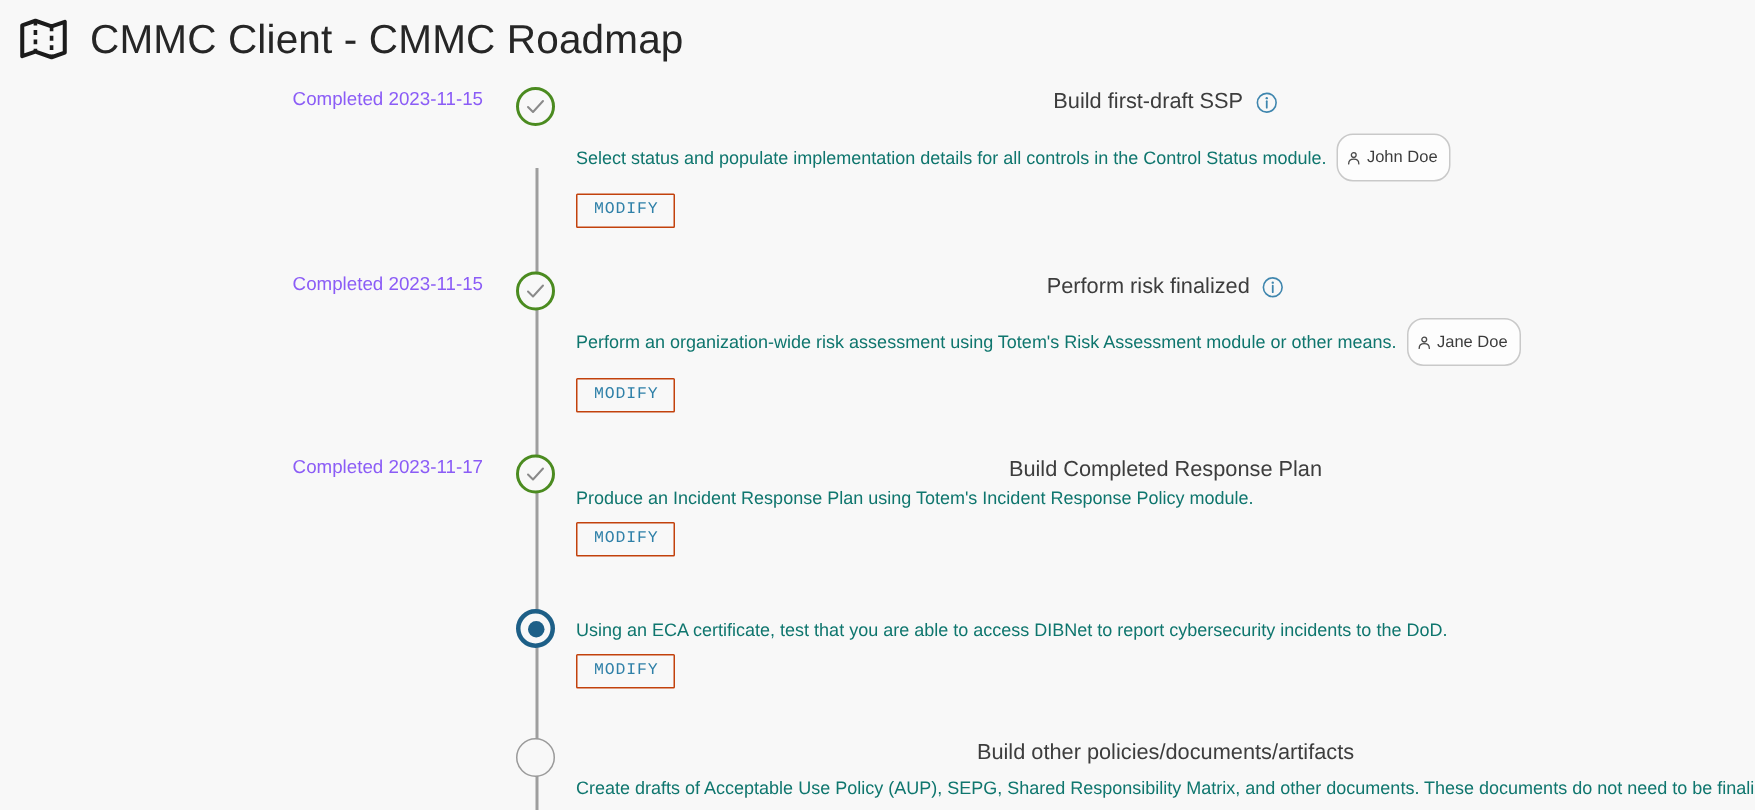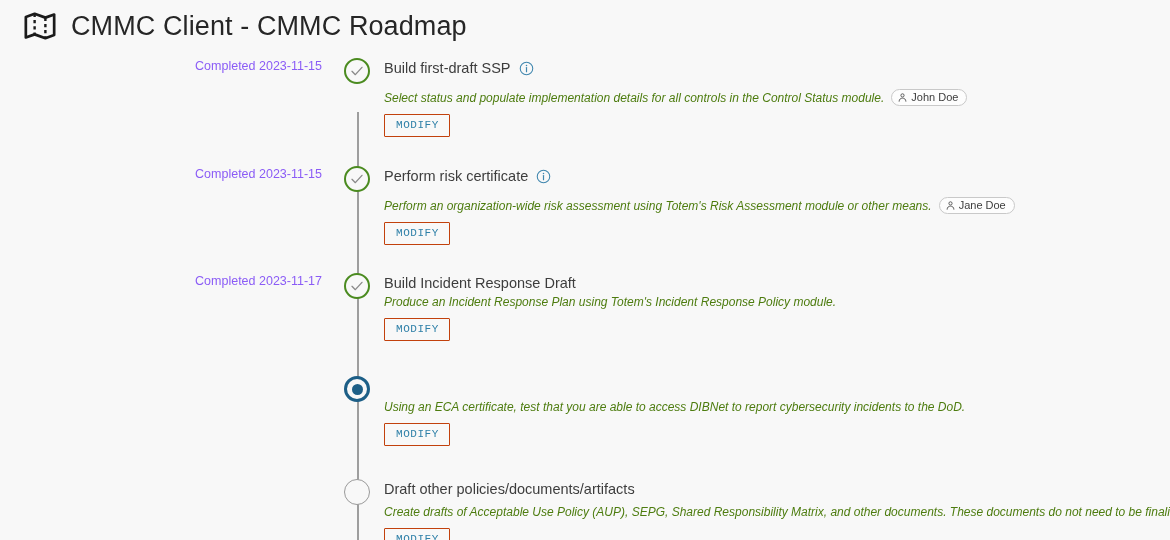--- a/index.html
+++ b/index.html
@@ -16,21 +16,20 @@
   }
 
   
   .app-header {
     display: flex;
     align-items: center;
     gap: 14px;
     padding: 8px 0 0 12px;
     height: 44px;
     box-sizing: border-box;
-    margin-left: 11px;
   }
   .map-icon {
     width: 34px;
     height: 34px;
     flex: 0 0 auto;
     display: block;
   }
   .app-title {
     font-size: 27px;
     font-weight: 400;
@@ -125,20 +124,21 @@
     padding-top: 0;
     box-sizing: border-box;
     min-width: 0;
   }
 
   .item-title-line {
     display: flex;
     align-items: center;
     gap: 8px;
     min-height: 20px;
+    justify-content: center;
   }
   .item-title {
     font-size: 14.5px;
     color: #3d3d3d;
     line-height: 20px;
     white-space: nowrap;
   }
   .info-icon {
     width: 15px;
     height: 15px;
@@ -147,34 +147,33 @@
   }
 
   .item-desc-line {
     display: flex;
     align-items: center;
     gap: 7px;
     margin-top: 11px;
   }
   .item-desc {
     font-size: 12px;
-    color: #4d7c0f;
+    color: #0f766e;
     line-height: 16px;
     white-space: nowrap;
-    font-style: italic;
   }
 
   .avatar-chip {
     display: inline-flex;
     align-items: center;
     gap: 3px;
     border: 1px solid #c9c9c9;
     border-radius: 11px;
     background: #fdfdfd;
-    height: 17px;
+    height: 32px;
     padding: 0 8px 0 5px;
     box-sizing: border-box;
     white-space: nowrap;
   }
   .chip-person-icon {
     width: 11px;
     height: 11px;
     display: block;
     flex: 0 0 auto;
   }
@@ -257,21 +256,21 @@
     <div class="tl-opposite">Completed 2023-11-15</div>
     <div class="tl-marker-col">
       <div class="marker done">
         <svg class="check-svg" viewBox="0 0 24 24" aria-hidden="true">
           <path d="M4.5 12.5 L9.5 17.5 L19.5 6.5" fill="none" stroke="#8a8a8a" stroke-width="2" stroke-linecap="round" stroke-linejoin="round"></path>
         </svg>
       </div>
     </div>
     <div class="tl-content">
       <div class="item-title-line">
-        <span class="item-title">Perform risk certificate</span>
+        <span class="item-title">Perform risk finalized</span>
         <svg class="info-icon" viewBox="0 0 24 24" aria-hidden="true">
           <circle cx="12" cy="12" r="10" fill="none" stroke="#3f86ae" stroke-width="1.7"></circle>
           <circle cx="12" cy="7.1" r="1.25" fill="#3f86ae"></circle>
           <path d="M12 10.4 L12 17.2" fill="none" stroke="#3f86ae" stroke-width="1.9" stroke-linecap="round"></path>
         </svg>
       </div>
       <div class="item-desc-line">
         <span class="item-desc">Perform an organization-wide risk assessment using Totem's Risk Assessment module or other means.</span>
         <span class="avatar-chip">
           <svg class="chip-person-icon" viewBox="0 0 24 24" aria-hidden="true">
@@ -289,50 +288,50 @@
     <div class="tl-opposite">Completed 2023-11-17</div>
     <div class="tl-marker-col">
       <div class="marker done">
         <svg class="check-svg" viewBox="0 0 24 24" aria-hidden="true">
           <path d="M4.5 12.5 L9.5 17.5 L19.5 6.5" fill="none" stroke="#8a8a8a" stroke-width="2" stroke-linecap="round" stroke-linejoin="round"></path>
         </svg>
       </div>
     </div>
     <div class="tl-content">
       <div class="item-title-line">
-        <span class="item-title">Build Incident Response Draft</span>
+        <span class="item-title">Build Completed Response Plan</span>
       </div>
       <div class="item-desc-line" style="margin-top:1px;">
         <span class="item-desc">Produce an Incident Response Plan using Totem's Incident Response Policy module.</span>
       </div>
       <button class="modify-btn">MODIFY</button>
     </div>
   </div>
 
   <div class="tl-row r3">
     <div class="tl-opposite empty"></div>
     <div class="tl-marker-col">
       <div class="marker current"></div>
     </div>
     <div class="tl-content">
-      <div class="item-desc-line" style="margin-top:23px;">
+      <div class="item-desc-line" style="margin-top:6px;">
         <span class="item-desc">Using an ECA certificate, test that you are able to access DIBNet to report cybersecurity incidents to the DoD.</span>
       </div>
       <button class="modify-btn">MODIFY</button>
     </div>
   </div>
 
   <div class="tl-row r4">
     <div class="tl-opposite empty"></div>
     <div class="tl-marker-col">
       <div class="marker todo"></div>
     </div>
     <div class="tl-content">
       <div class="item-title-line">
-        <span class="item-title">Draft other policies/documents/artifacts</span>
+        <span class="item-title">Build other policies/documents/artifacts</span>
       </div>
       <div class="item-desc-line" style="margin-top:5px;">
         <span class="item-desc">Create drafts of Acceptable Use Policy (AUP), SEPG, Shared Responsibility Matrix, and other documents. These documents do not need to be finalized yet.</span>
       </div>
       <button class="modify-btn">MODIFY</button>
     </div>
   </div>
 </div>
 
 </body></html>

